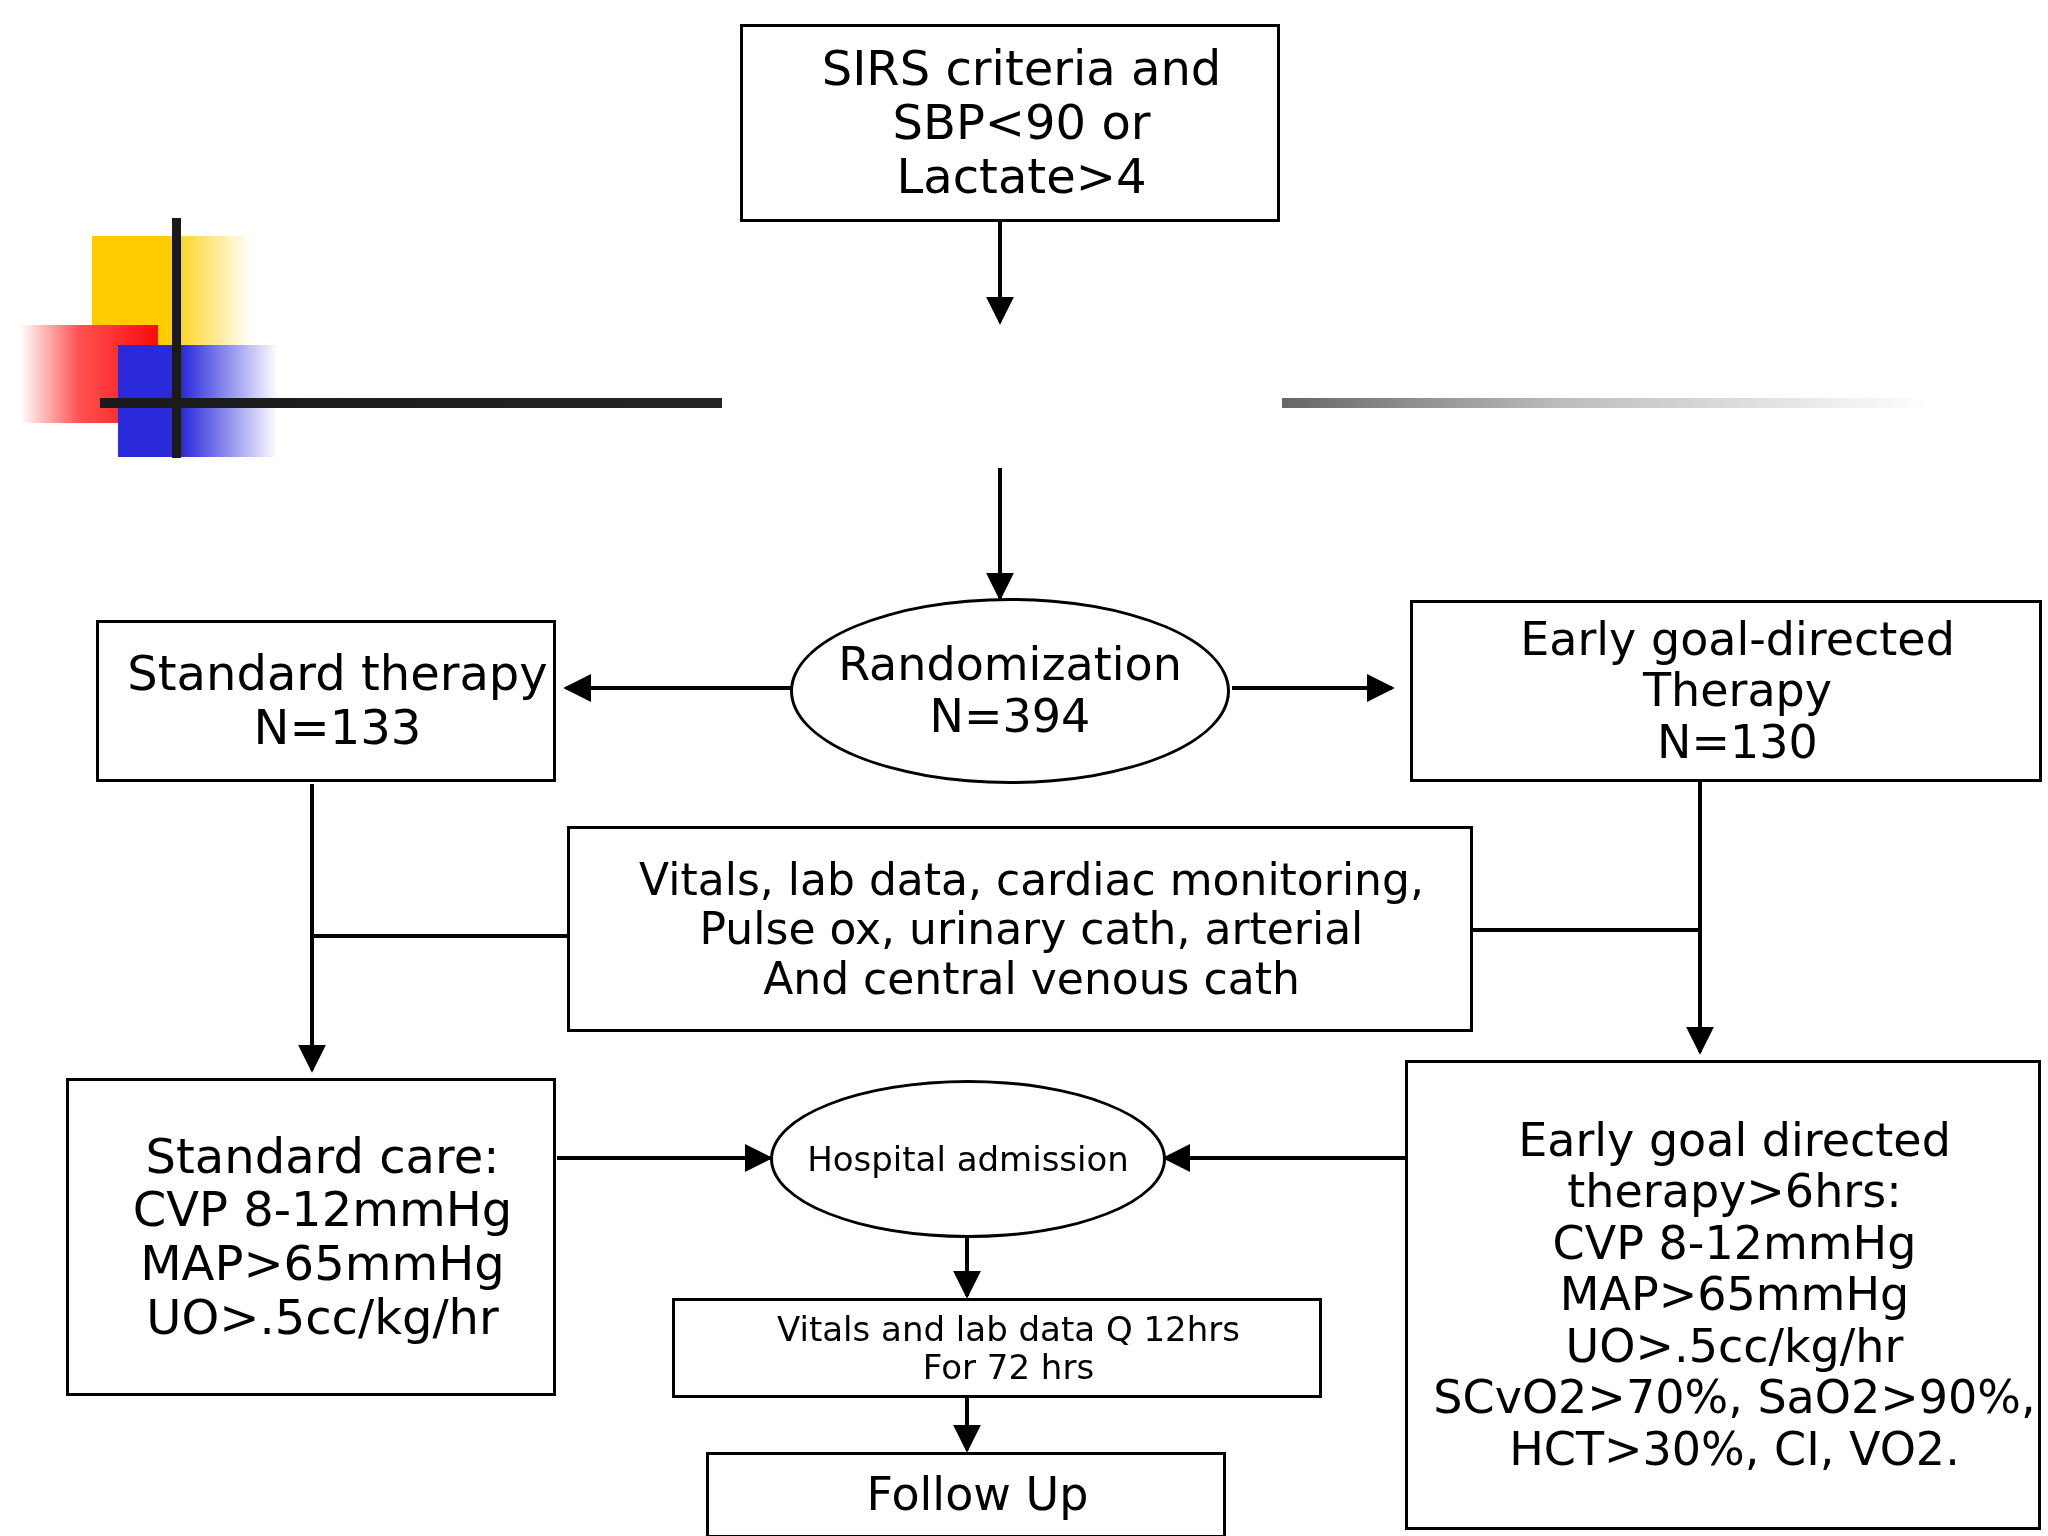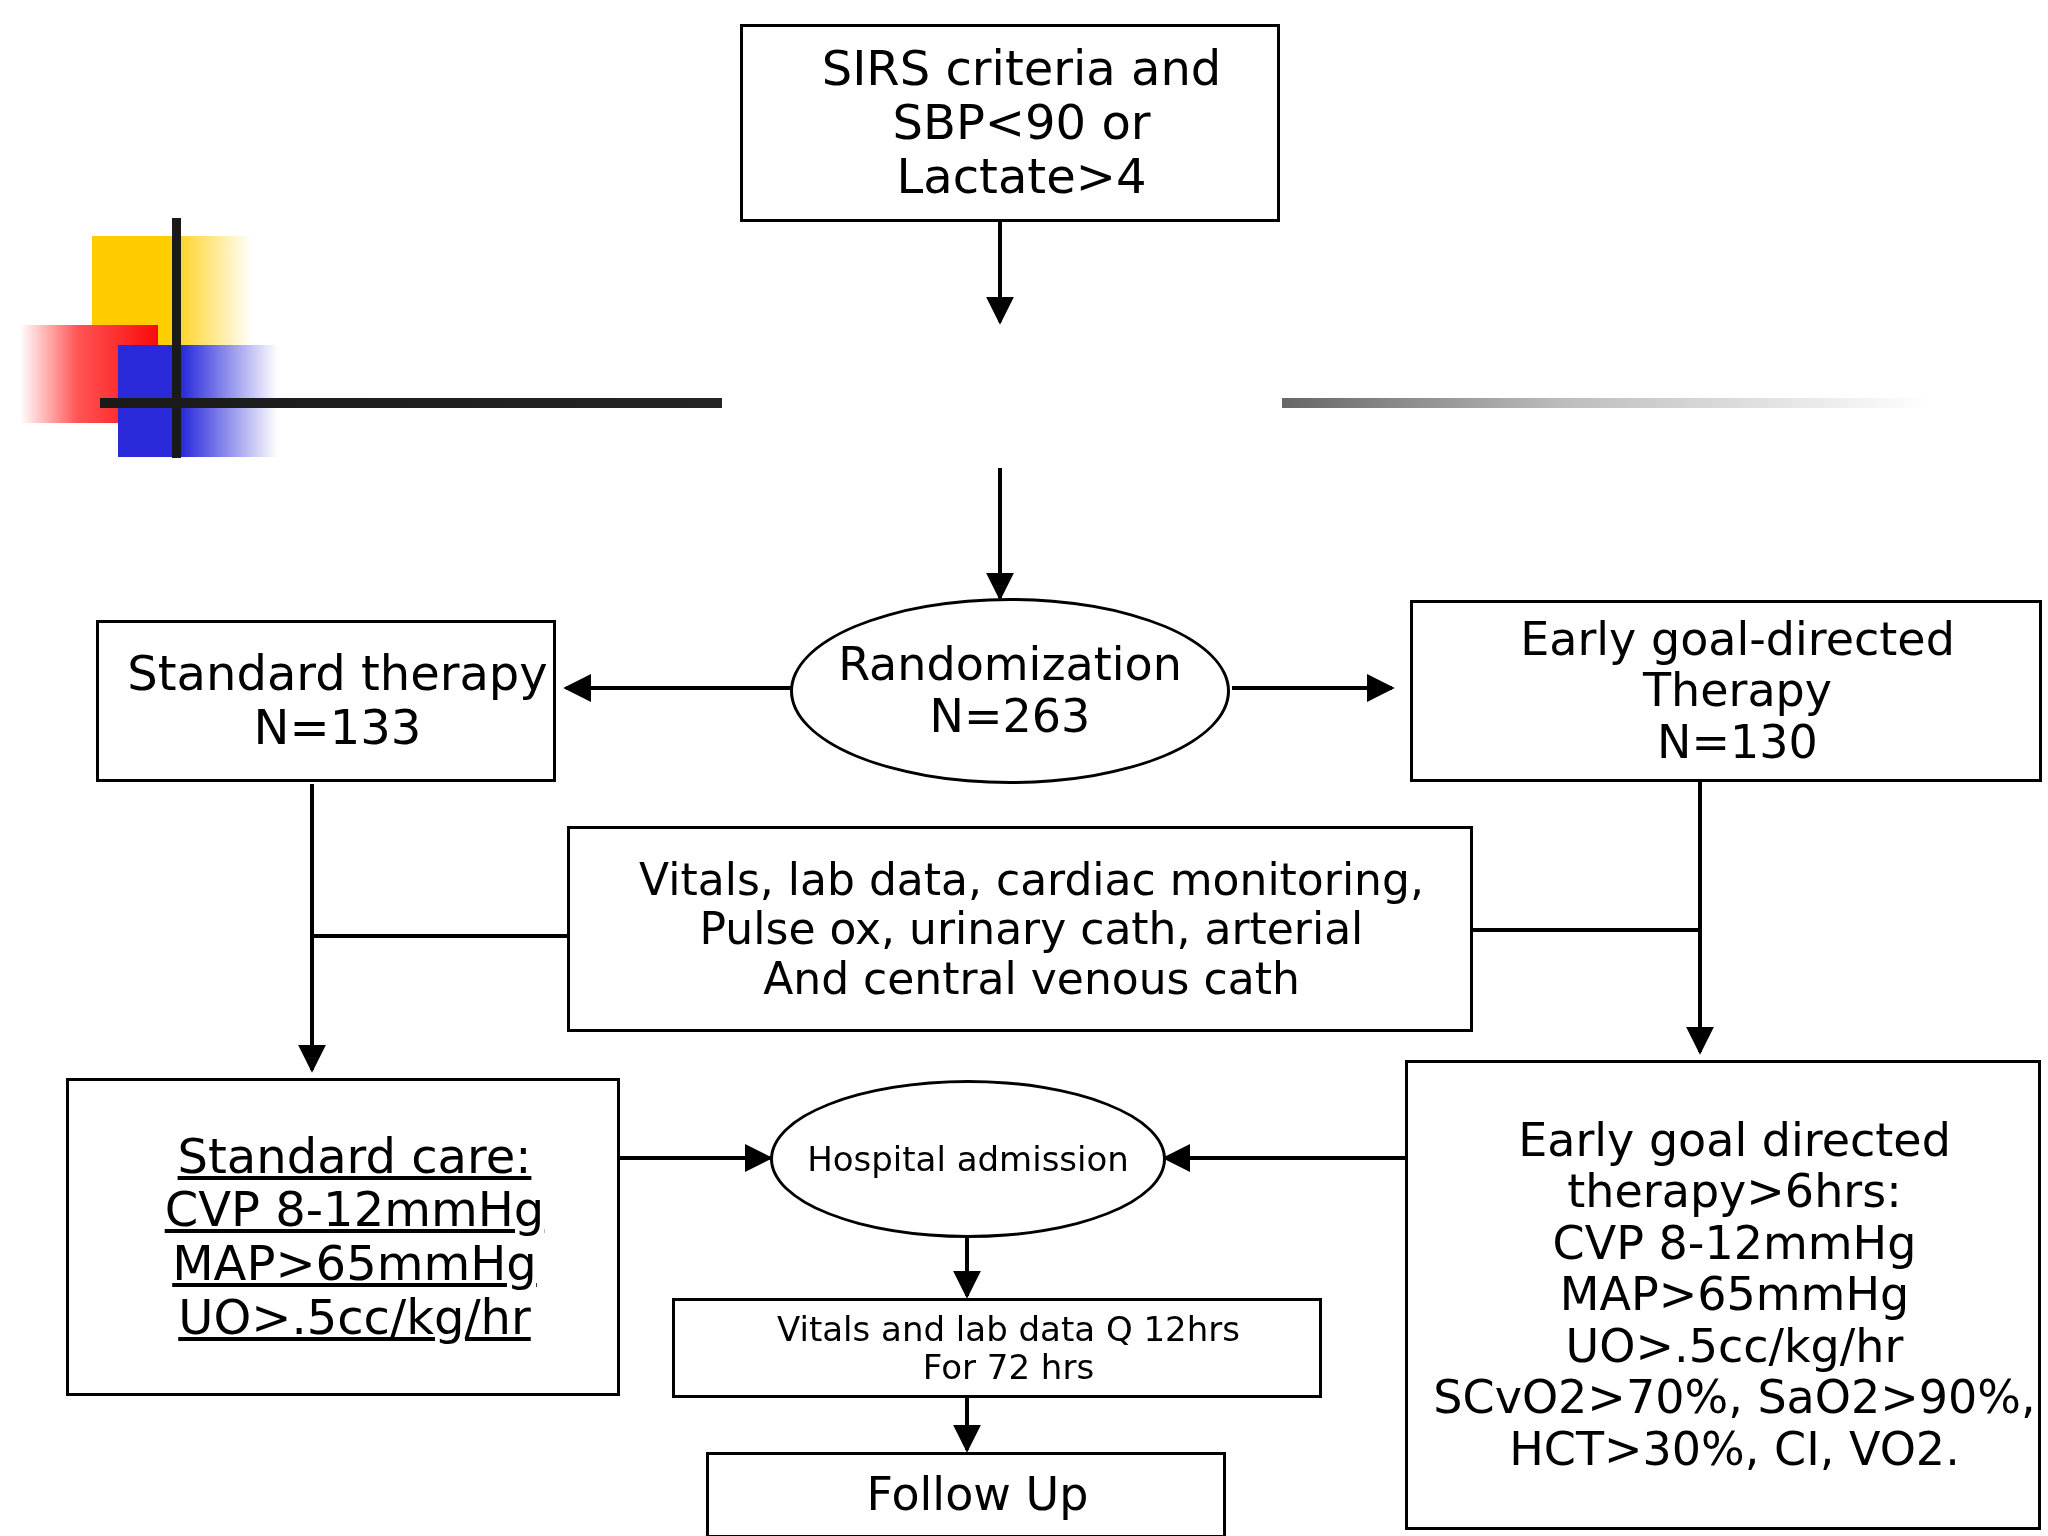--- a/index.html
+++ b/index.html
@@ -120,34 +120,34 @@
 
   <div id="logo-mask"></div>
 
   <div class="node rect fs-48" style="left:740px;top:24px;width:540px;height:198px;">SIRS criteria and
 SBP&lt;90 or
 Lactate&gt;4</div>
 
   <div class="node rect fs-48" style="left:722px;top:330px;width:560px;height:138px;">Assessment and consent</div>
 
   <div class="node ellipse fs-46" style="left:790px;top:598px;width:440px;height:186px;">Randomization
-N=263</div>
+N=394</div>
 
   <div class="node rect fs-48" style="left:96px;top:620px;width:460px;height:162px;">Standard therapy
 N=133</div>
 
   <div class="node rect fs-46" style="left:1394px;top:600px;width:632px;height:182px;margin-left:16px;">Early goal-directed
 Therapy
 N=130</div>
 
   <div class="node rect fs-44" style="left:567px;top:826px;width:906px;height:206px;">Vitals, lab data, cardiac monitoring,
 Pulse ox, urinary cath, arterial
 And central venous cath</div>
 
-  <div class="node rect fs-48" style="left:66px;top:1078px;width:554px;height:318px;text-decoration:underline;">Standard care:
+  <div class="node rect fs-48" style="left:66px;top:1078px;width:490px;height:318px;">Standard care:
 CVP 8-12mmHg
 MAP&gt;65mmHg
 UO&gt;.5cc/kg/hr</div>
 
   <div class="node rect fs-46" style="left:1405px;top:1060px;width:636px;height:470px;">Early goal directed
 therapy&gt;6hrs:
 CVP 8-12mmHg
 MAP&gt;65mmHg
 UO&gt;.5cc/kg/hr
 SCvO2&gt;70%, SaO2&gt;90%,

